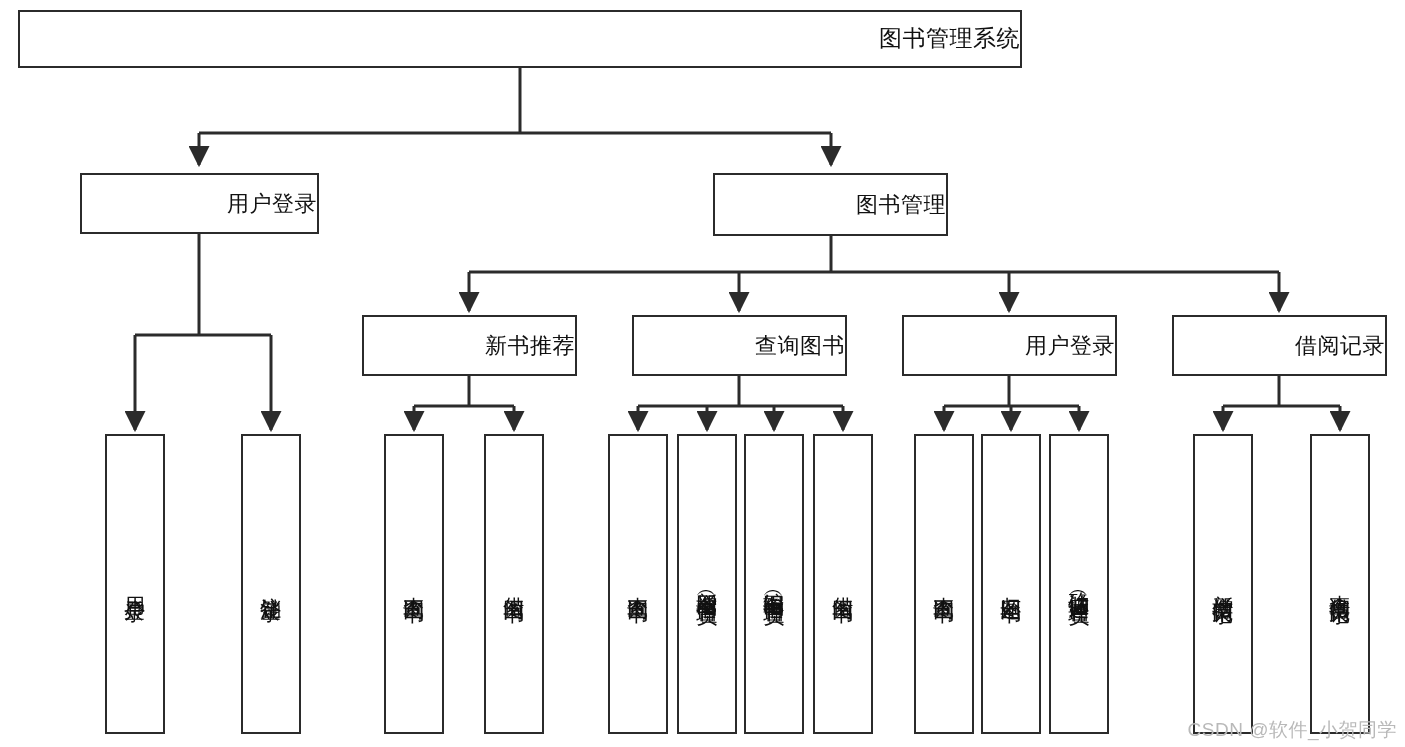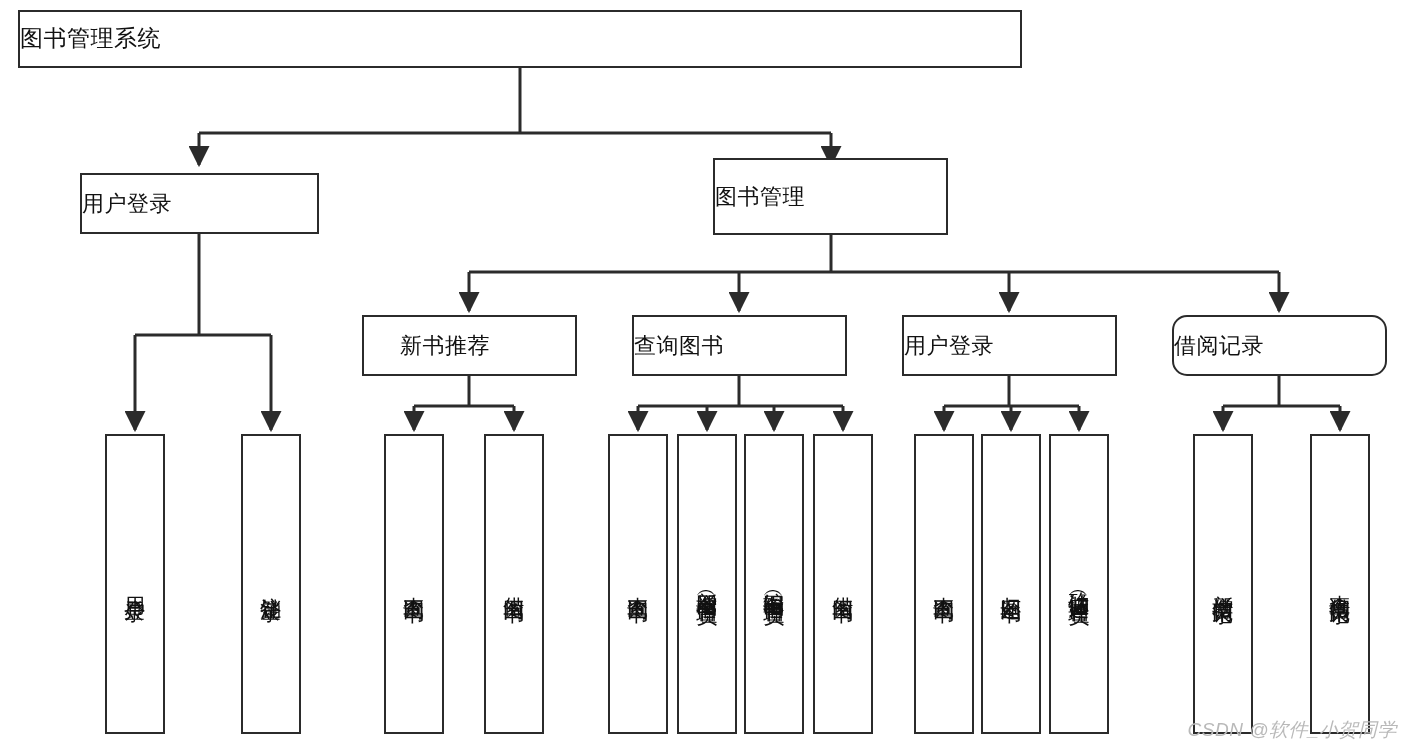--- a/index.html
+++ b/index.html
@@ -18,21 +18,21 @@
     background: #ffffff;
     overflow: hidden;
   }
   .node {
     position: absolute;
     box-sizing: border-box;
     background: #ffffff;
     border: 2px solid #2b2b2b;
     display: flex;
     align-items: center;
-    justify-content: flex-start;
+    justify-content: flex-end;
     color: #111111;
   }
   .node .label {
     display: block;
     text-align: center;
     line-height: 1.18;
     white-space: pre;
   }
   
   .node.h .label {
@@ -66,21 +66,20 @@
   }
   #watermark {
     position: absolute;
     right: 8px;
     bottom: 4px;
     font-size: 19px;
     color: #b9b9b9;
     letter-spacing: 0.5px;
     user-select: none;
     white-space: nowrap;
-    font-style: italic;
   }
 </style>
 </head>
 <body>
 
 <div id="canvas">
 
   <svg id="wires" viewBox="0 0 1405 747" xmlns="http://www.w3.org/2000/svg">
     <defs>
       <marker id="arrow" viewBox="0 0 10 10" refX="9" refY="5" markerWidth="7" markerHeight="7" orient="auto-start-reverse">
@@ -131,34 +130,34 @@
     </g>
   </svg>
 
   <div class="node h root" style="left:18px; top:10px; width:1004px; height:58px;">
     <span class="label">图书管理系统</span>
   </div>
 
   <div class="node h" style="left:80px; top:173px; width:239px; height:61px;">
     <span class="label">用户登录</span>
   </div>
-  <div class="node h" style="left:713px; top:158px; width:235px; height:77px;">
+  <div class="node h" style="left:713px; top:173px; width:235px; height:63px;">
     <span class="label">图书管理</span>
   </div>
 
   <div class="node h" style="left:362px; top:315px; width:215px; height:61px;padding-left:36px;">
     <span class="label">新书推荐</span>
   </div>
   <div class="node h" style="left:632px; top:315px; width:215px; height:61px;">
     <span class="label">查询图书</span>
   </div>
   <div class="node h" style="left:902px; top:315px; width:215px; height:61px;">
     <span class="label">用户登录</span>
   </div>
-  <div class="node h" style="left:1172px; top:315px; width:215px; height:61px;border-radius:15px;">
+  <div class="node h" style="left:1172px; top:315px; width:215px; height:61px;">
     <span class="label">借阅记录</span>
   </div>
 
   <div class="node v" style="left:105px; top:434px; width:60px; height:300px;">
     <span class="label">用户登录</span>
   </div>
   <div class="node v" style="left:241px; top:434px; width:60px; height:300px;">
     <span class="label">注销登录</span>
   </div>
 

